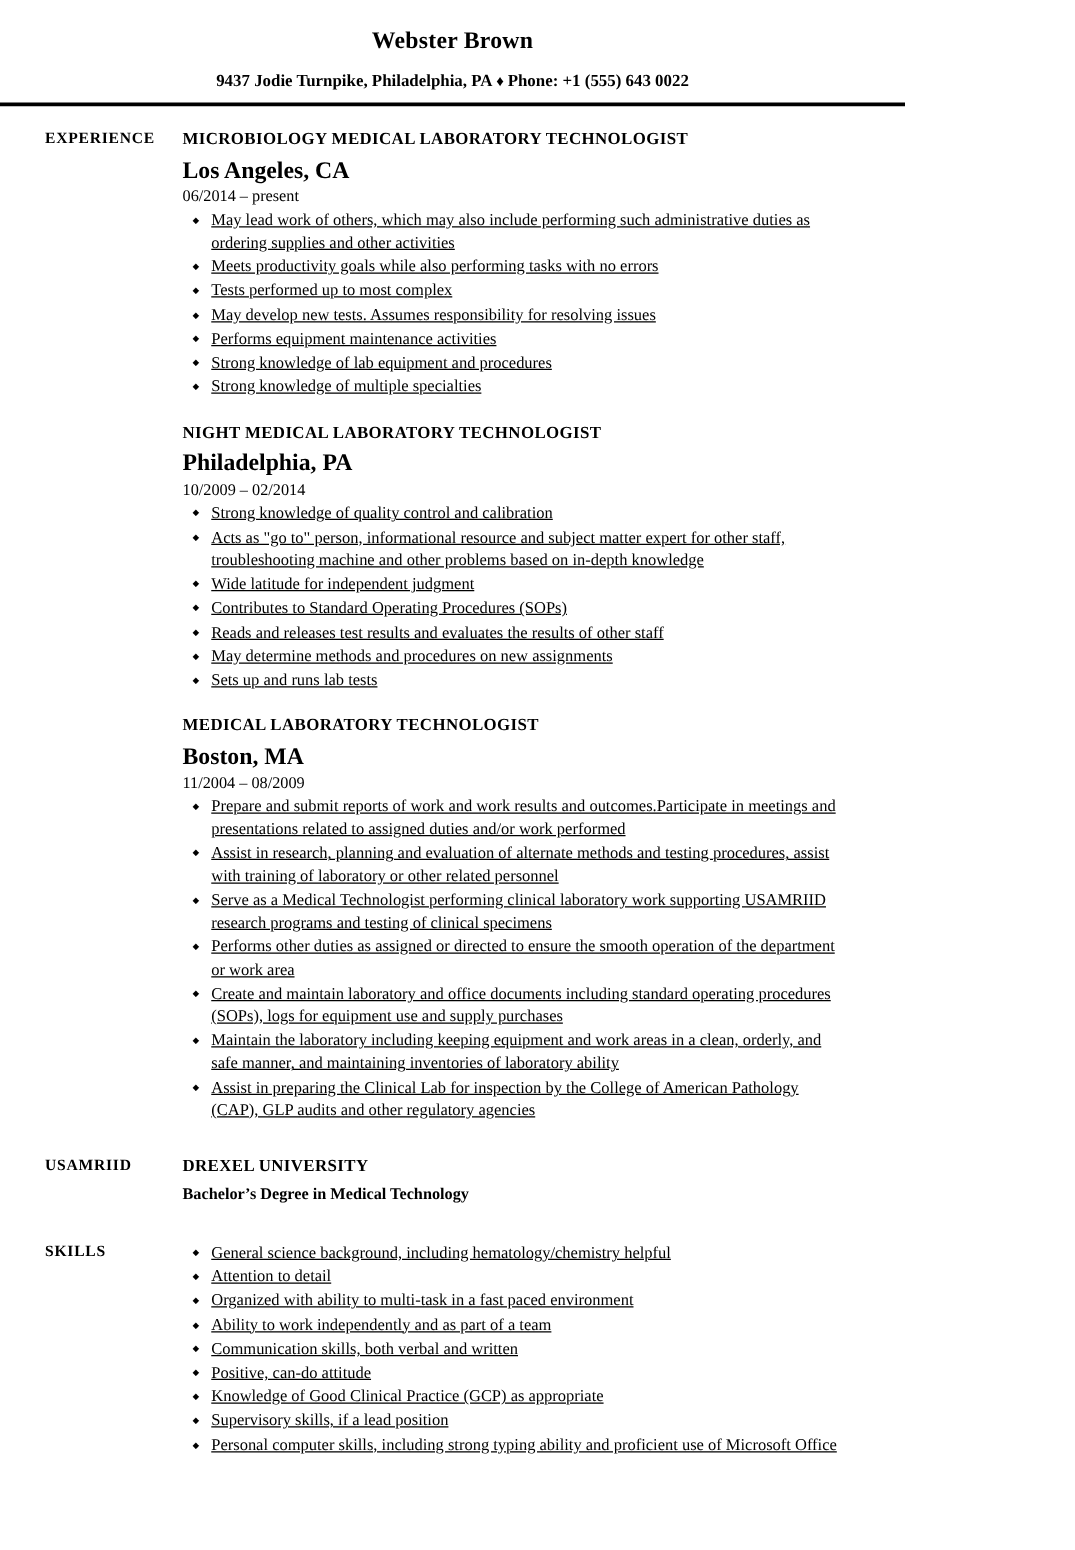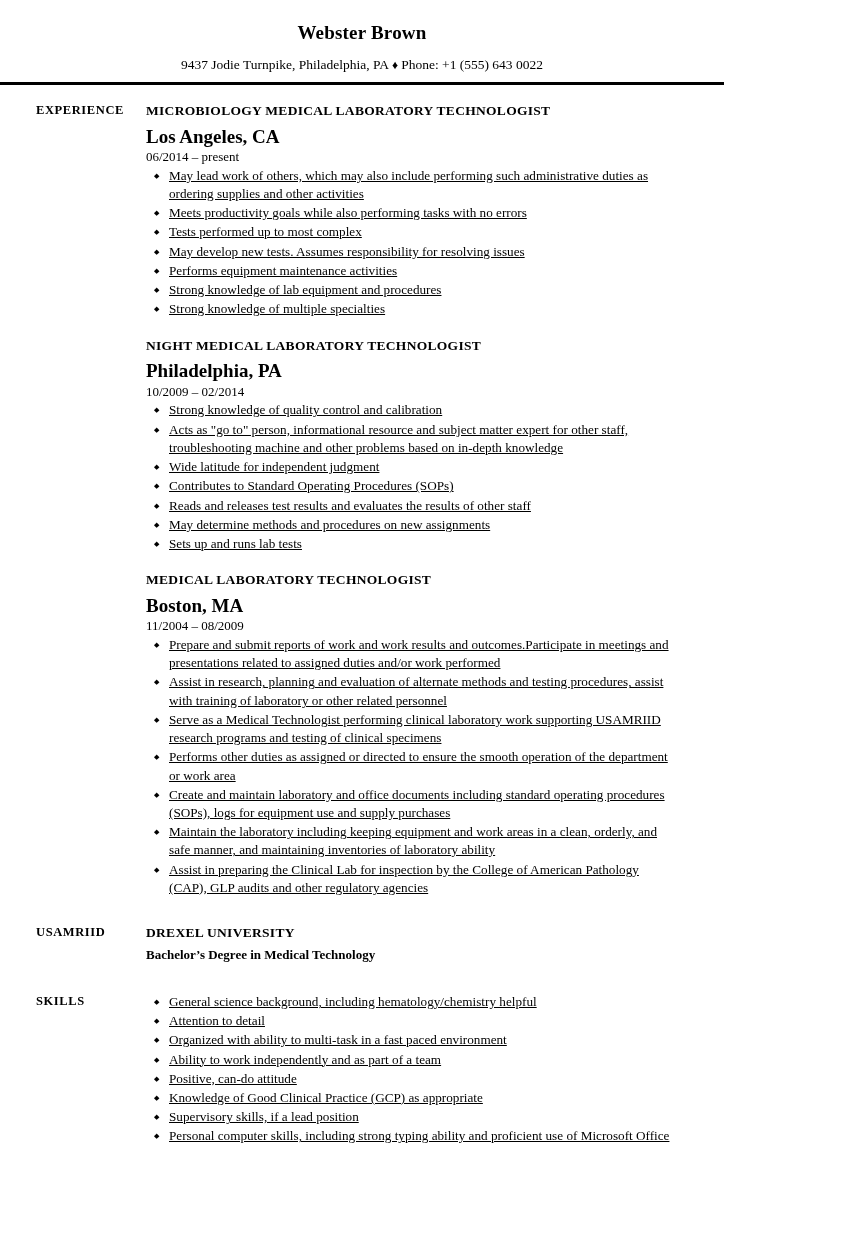--- a/index.html
+++ b/index.html
@@ -31,21 +31,21 @@
   }
   .cand-name {
     font-size: 19px;
     font-weight: bold;
     letter-spacing: 0.2px;
     line-height: 1.2;
     margin: 0 0 12px 0;
   }
   .contact-line {
     font-size: 13.5px;
-    font-weight: normal;
+    font-weight: bold;
     line-height: 1.2;
     margin: 4px;
   }
   .diamond-sep {
     font-size: 12px;
     padding: 0 3px;
   }
   .rule {
     margin: 9px auto 0 auto;
     width: 764px;
@@ -222,20 +222,21 @@
     </div>
 
     <div class="section section-skills">
       <div class="section-label">SKILLS</div>
       <div class="section-body">
         <ul class="bullets">
           <li>General science background, including hematology/chemistry helpful</li>
           <li>Attention to detail</li>
           <li>Organized with ability to multi-task in a fast paced environment</li>
           <li>Ability to work independently and as part of a team</li>
+          <li>Communication skills, both verbal and written</li>
           <li>Positive, can-do attitude</li>
           <li>Knowledge of Good Clinical Practice (GCP) as appropriate</li>
           <li>Supervisory skills, if a lead position</li>
           <li>Personal computer skills, including strong typing ability and proficient use of Microsoft Office</li>
         </ul>
       </div>
     </div>
 
   </div>
 </div>

